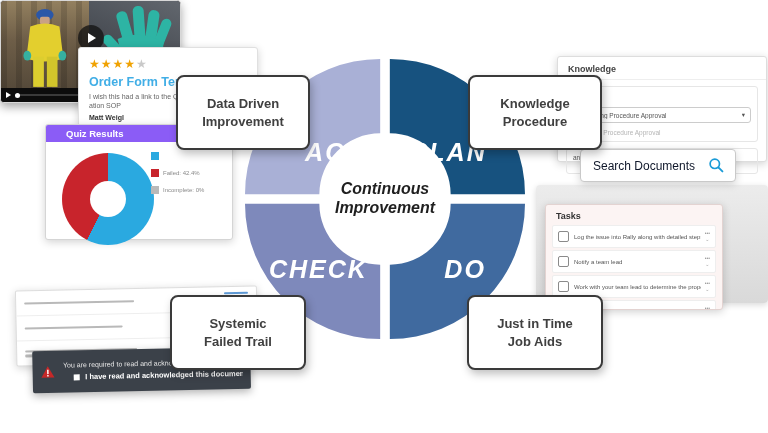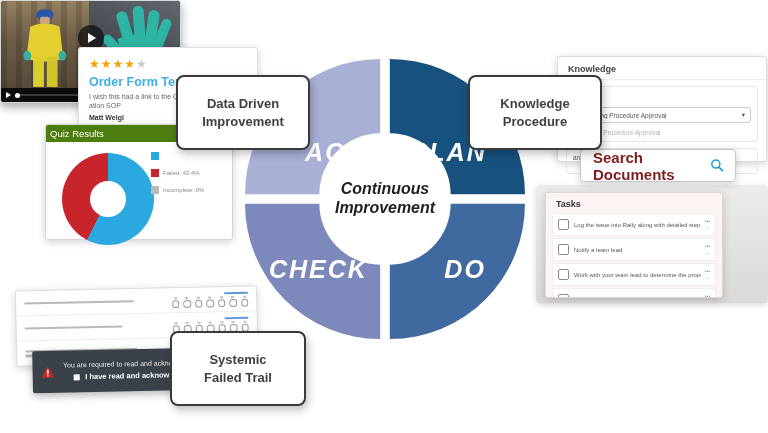--- a/index.html
+++ b/index.html
@@ -16,22 +16,22 @@
   .star{font-size:12px;color:#c9c9c9;margin-right:1px;}
   .star.filled{color:#f0a202;}
   .rv-title{padding:4px 0 0 10px;font-size:12.5px;font-weight:700;color:#41aee6;white-space:nowrap;}
   .rv-body{padding:3px 0 0 10px;font-size:7px;color:#666;line-height:1.35;white-space:nowrap;}
   .rv-foot{position:absolute;left:10px;right:8px;bottom:5px;font-size:7px;color:#333;}
   .rv-author{font-weight:700;}
   .rv-date{position:absolute;left:96px;top:0;color:#555;}
 
   
   #quiz-card{left:45px;top:124px;width:186px;height:114px;z-index:2;border-color:#d5d5d5;}
-  .quiz-head{height:17px;background:#4d7c0f;color:#fff;font-size:9.5px;line-height:17px;
-             padding-left:4px;border-radius:2px 2px 0 0;}
+  .quiz-head{height:17px;background:#8b5cf6;color:#fff;font-size:9.5px;line-height:17px;
+             padding-left:20px;border-radius:2px 2px 0 0;font-weight:bold;}
   #quiz-donut{position:absolute;left:16px;top:28px;width:92px;height:92px;border-radius:50%;}
   #quiz-donut::after{content:"";position:absolute;left:50%;top:50%;width:36px;height:36px;
              margin:-18px 0 0 -18px;border-radius:50%;background:#fff;}
   #quiz-legend{position:absolute;left:105px;top:27px;}
   .lg-item{display:flex;align-items:center;margin-bottom:9px;}
   .sw{width:8px;height:8px;display:inline-block;margin-right:4px;flex:none;}
   .lg-t{font-size:6px;color:#8a8a8a;white-space:nowrap;}
 
   
   #workflow-panel{left:557px;top:56px;width:208px;height:104px;z-index:1;border-color:#ddd;}
@@ -44,29 +44,29 @@
   .wf-select span{font-size:6.5px;color:#555;white-space:nowrap;overflow:hidden;}
   .wf-chev{font-size:7px;color:#999;flex:none;margin-left:4px;}
   .wf-helper{margin-top:6px;font-size:6.5px;color:#b5b5b5;white-space:nowrap;}
   .wf-box2{margin:6px 8px 0;border:1px solid #e6e6e6;border-radius:3px;padding:5px 6px 12px;}
   .wf-step{font-size:6.5px;color:#555;white-space:nowrap;}
 
   
   #search-box{left:580px;top:149px;width:156px;height:33px;z-index:2;border-radius:4px;
               border-color:#c9c9c9;display:flex;align-items:center;justify-content:space-between;
               padding:0 10px 0 12px;box-sizing:border-box;}
-  .search-text{font-size:15px;color:#7f1d1d;font-weight:bold;}
+  .search-text{font-size:12px;color:#0f172a;}
 
   
   #bg-gray{position:absolute;left:536px;top:185px;width:232px;height:118px;z-index:0;
            background:linear-gradient(180deg,#ececec,#d9d9d9);border-radius:4px;
            box-shadow:0 2px 6px rgba(0,0,0,.15);}
 
   
-  #tasks-panel{left:545px;top:192px;width:176px;height:104px;z-index:2;background:#fcf4f3;
+  #tasks-panel{left:545px;top:204px;width:176px;height:104px;z-index:2;background:#fcf4f3;
                border-color:#e3d3d1;overflow:hidden;}
   .tasks-title{font-size:9px;font-weight:700;color:#333;padding:6px 10px 4px;}
   #task-list{margin:0 6px;}
   .task-row{background:#fff;border:1px solid #eee;height:21px;display:flex;align-items:center;
             padding:0 5px;margin-bottom:2px;border-radius:2px;}
   .cb{width:9px;height:9px;border:1.4px solid #8a8a8a;border-radius:2px;flex:none;background:#fff;}
   .task-t{flex:1;font-size:6px;color:#555;padding-left:5px;white-space:nowrap;overflow:hidden;}
   .task-ic{flex:none;font-size:5px;color:#999;line-height:1.1;text-align:center;padding-left:4px;}
 
   
@@ -123,21 +123,21 @@
   #pdca text.qlabel{fill:#fff;font-weight:700;font-size:26px;letter-spacing:2px;text-anchor:middle;}
   #pdca text.center{fill:#1f1f1f;font-weight:700;font-size:16.5px;text-anchor:middle;}
 
   
   .callout{position:absolute;background:#fff;border:2px solid #3a3a3a;border-radius:8px;z-index:6;
            display:flex;flex-direction:column;align-items:center;justify-content:center;
            font-size:13px;font-weight:700;color:#404040;line-height:1.32;
            box-shadow:2px 4px 8px rgba(0,0,0,.25);text-align:center;}
   #co-act{left:176px;top:75px;width:130px;height:71px;}
   #co-plan{left:468px;top:75px;width:130px;height:71px;}
-  #co-check{left:170px;top:295px;width:132px;height:71px;margin-top:36px;}
+  #co-check{left:170px;top:295px;width:132px;height:71px;}
   #co-do{left:467px;top:295px;width:132px;height:71px;}
 </style>
 </head>
 <body>
 
 <div id="stage">
 
   <div id="bg-gray"></div>
 
   <div id="review-card" class="card">
@@ -435,14 +435,18 @@
     <div>Improvement</div>
   </div>
   <div class="callout" id="co-plan">
     <div>Knowledge</div>
     <div>Procedure</div>
   </div>
   <div class="callout" id="co-check">
     <div>Systemic</div>
     <div>Failed Trail</div>
   </div>
+  <div class="callout" id="co-do">
+    <div>Just in Time</div>
+    <div>Job Aids</div>
+  </div>
 
 </div>
 
 </body></html>

